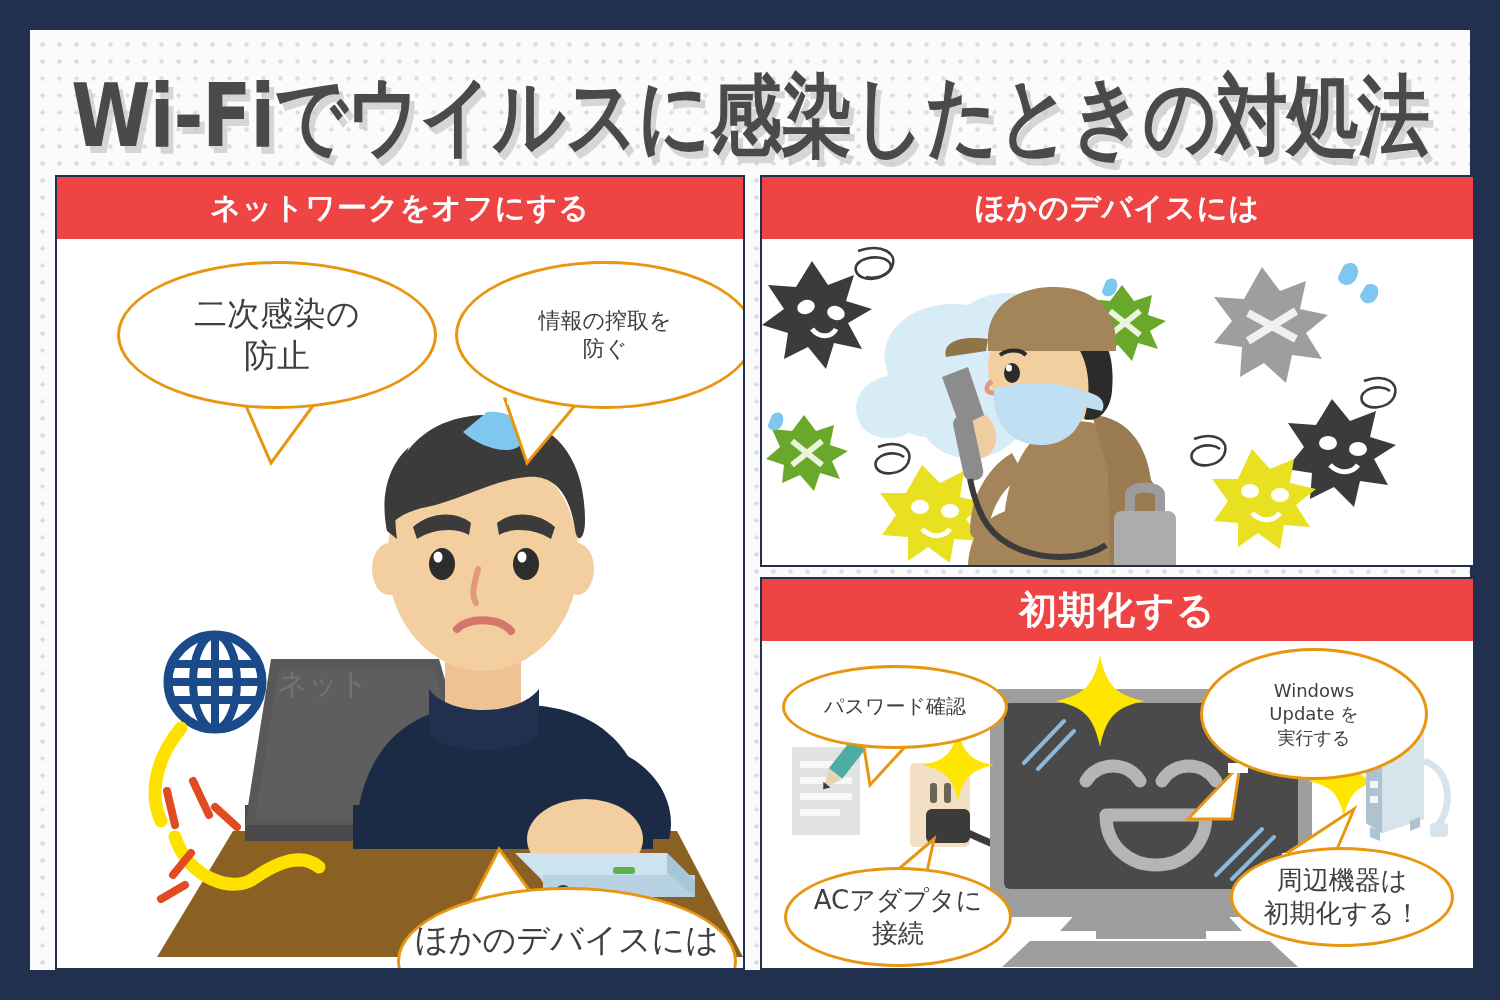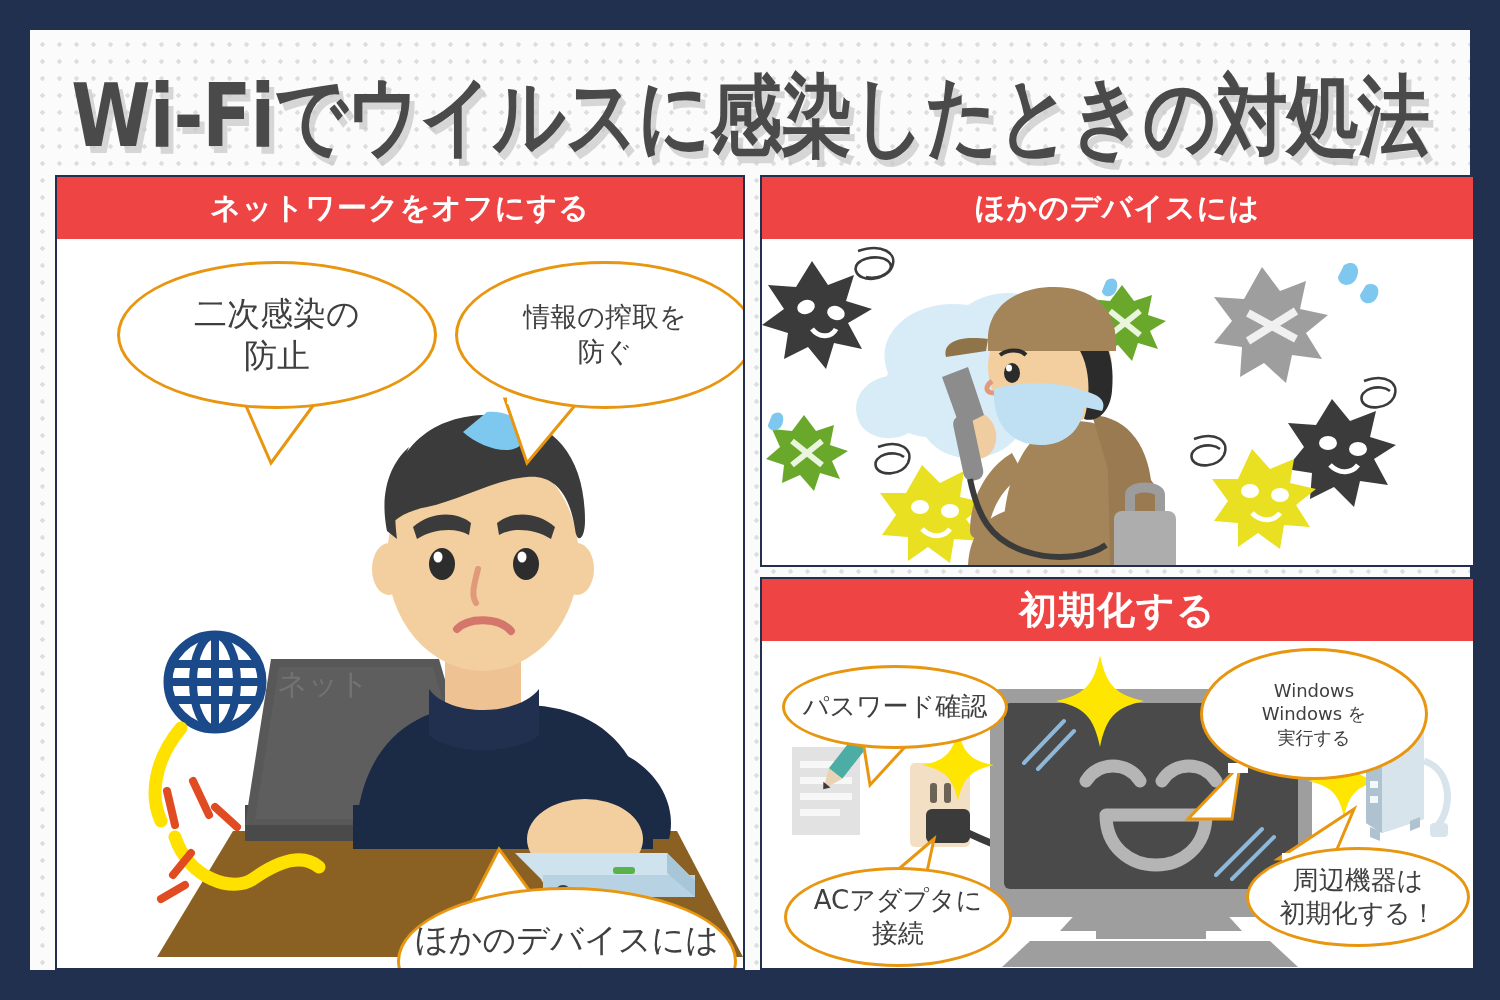--- a/index.html
+++ b/index.html
@@ -208,21 +208,21 @@
             </svg>
         </div>
 
         <div class="bubble" style="left:60px;top:22px;width:320px;height:148px;font-size:33px;">
           <div>
             <div>二次感染の</div>
             <div>防止</div>
           </div>
         </div>
 
-        <div class="bubble" style="left:398px;top:22px;width:300px;height:148px;font-size:27px;">
+        <div class="bubble" style="left:398px;top:22px;width:300px;height:148px;font-size:22px;">
           <div>
             <div>情報の搾取を</div>
             <div>防ぐ</div>
           </div>
         </div>
 
         <div class="bubble" style="left:340px;top:648px;width:340px;height:148px;font-size:33px;">
           <div>
             <div>ほかのデバイスには</div>
             <div>つながない</div>
@@ -427,42 +427,42 @@
               <rect x="12" y="56" width="54" height="10" fill="#fff"></rect>
             </svg>
         </div>
         <div class="tail" style="left:510px;top:166px;">
           <svg width="90" height="60">
               <polygon points="82,2 6,52 60,54" fill="#fff" stroke="#e8960f" stroke-width="3"></polygon>
               <rect x="10" y="46" width="56" height="10" fill="#fff"></rect>
             </svg>
         </div>
 
-        <div class="bubble" style="left:20px;top:24px;width:226px;height:84px;font-size:26px;">
+        <div class="bubble" style="left:20px;top:24px;width:226px;height:84px;font-size:20px;">
           <div>
             <div>パスワード確認</div>
           </div>
         </div>
 
         <div class="bubble" style="left:438px;top:7px;width:228px;height:132px;font-size:18px;">
           <div>
             <div>Windows</div>
-            <div>Windows を</div>
+            <div>Update を</div>
             <div>実行する</div>
           </div>
         </div>
 
         <div class="bubble" style="left:22px;top:226px;width:228px;height:100px;font-size:26px;">
           <div>
             <div>ACアダプタに</div>
             <div>接続</div>
           </div>
         </div>
 
-        <div class="bubble" style="left:484px;top:206px;width:224px;height:100px;font-size:26px;">
+        <div class="bubble" style="left:468px;top:206px;width:224px;height:100px;font-size:26px;">
           <div>
             <div>周辺機器は</div>
             <div>初期化する！</div>
           </div>
         </div>
       </div>
     </div>
 
   </div>
 </div>

